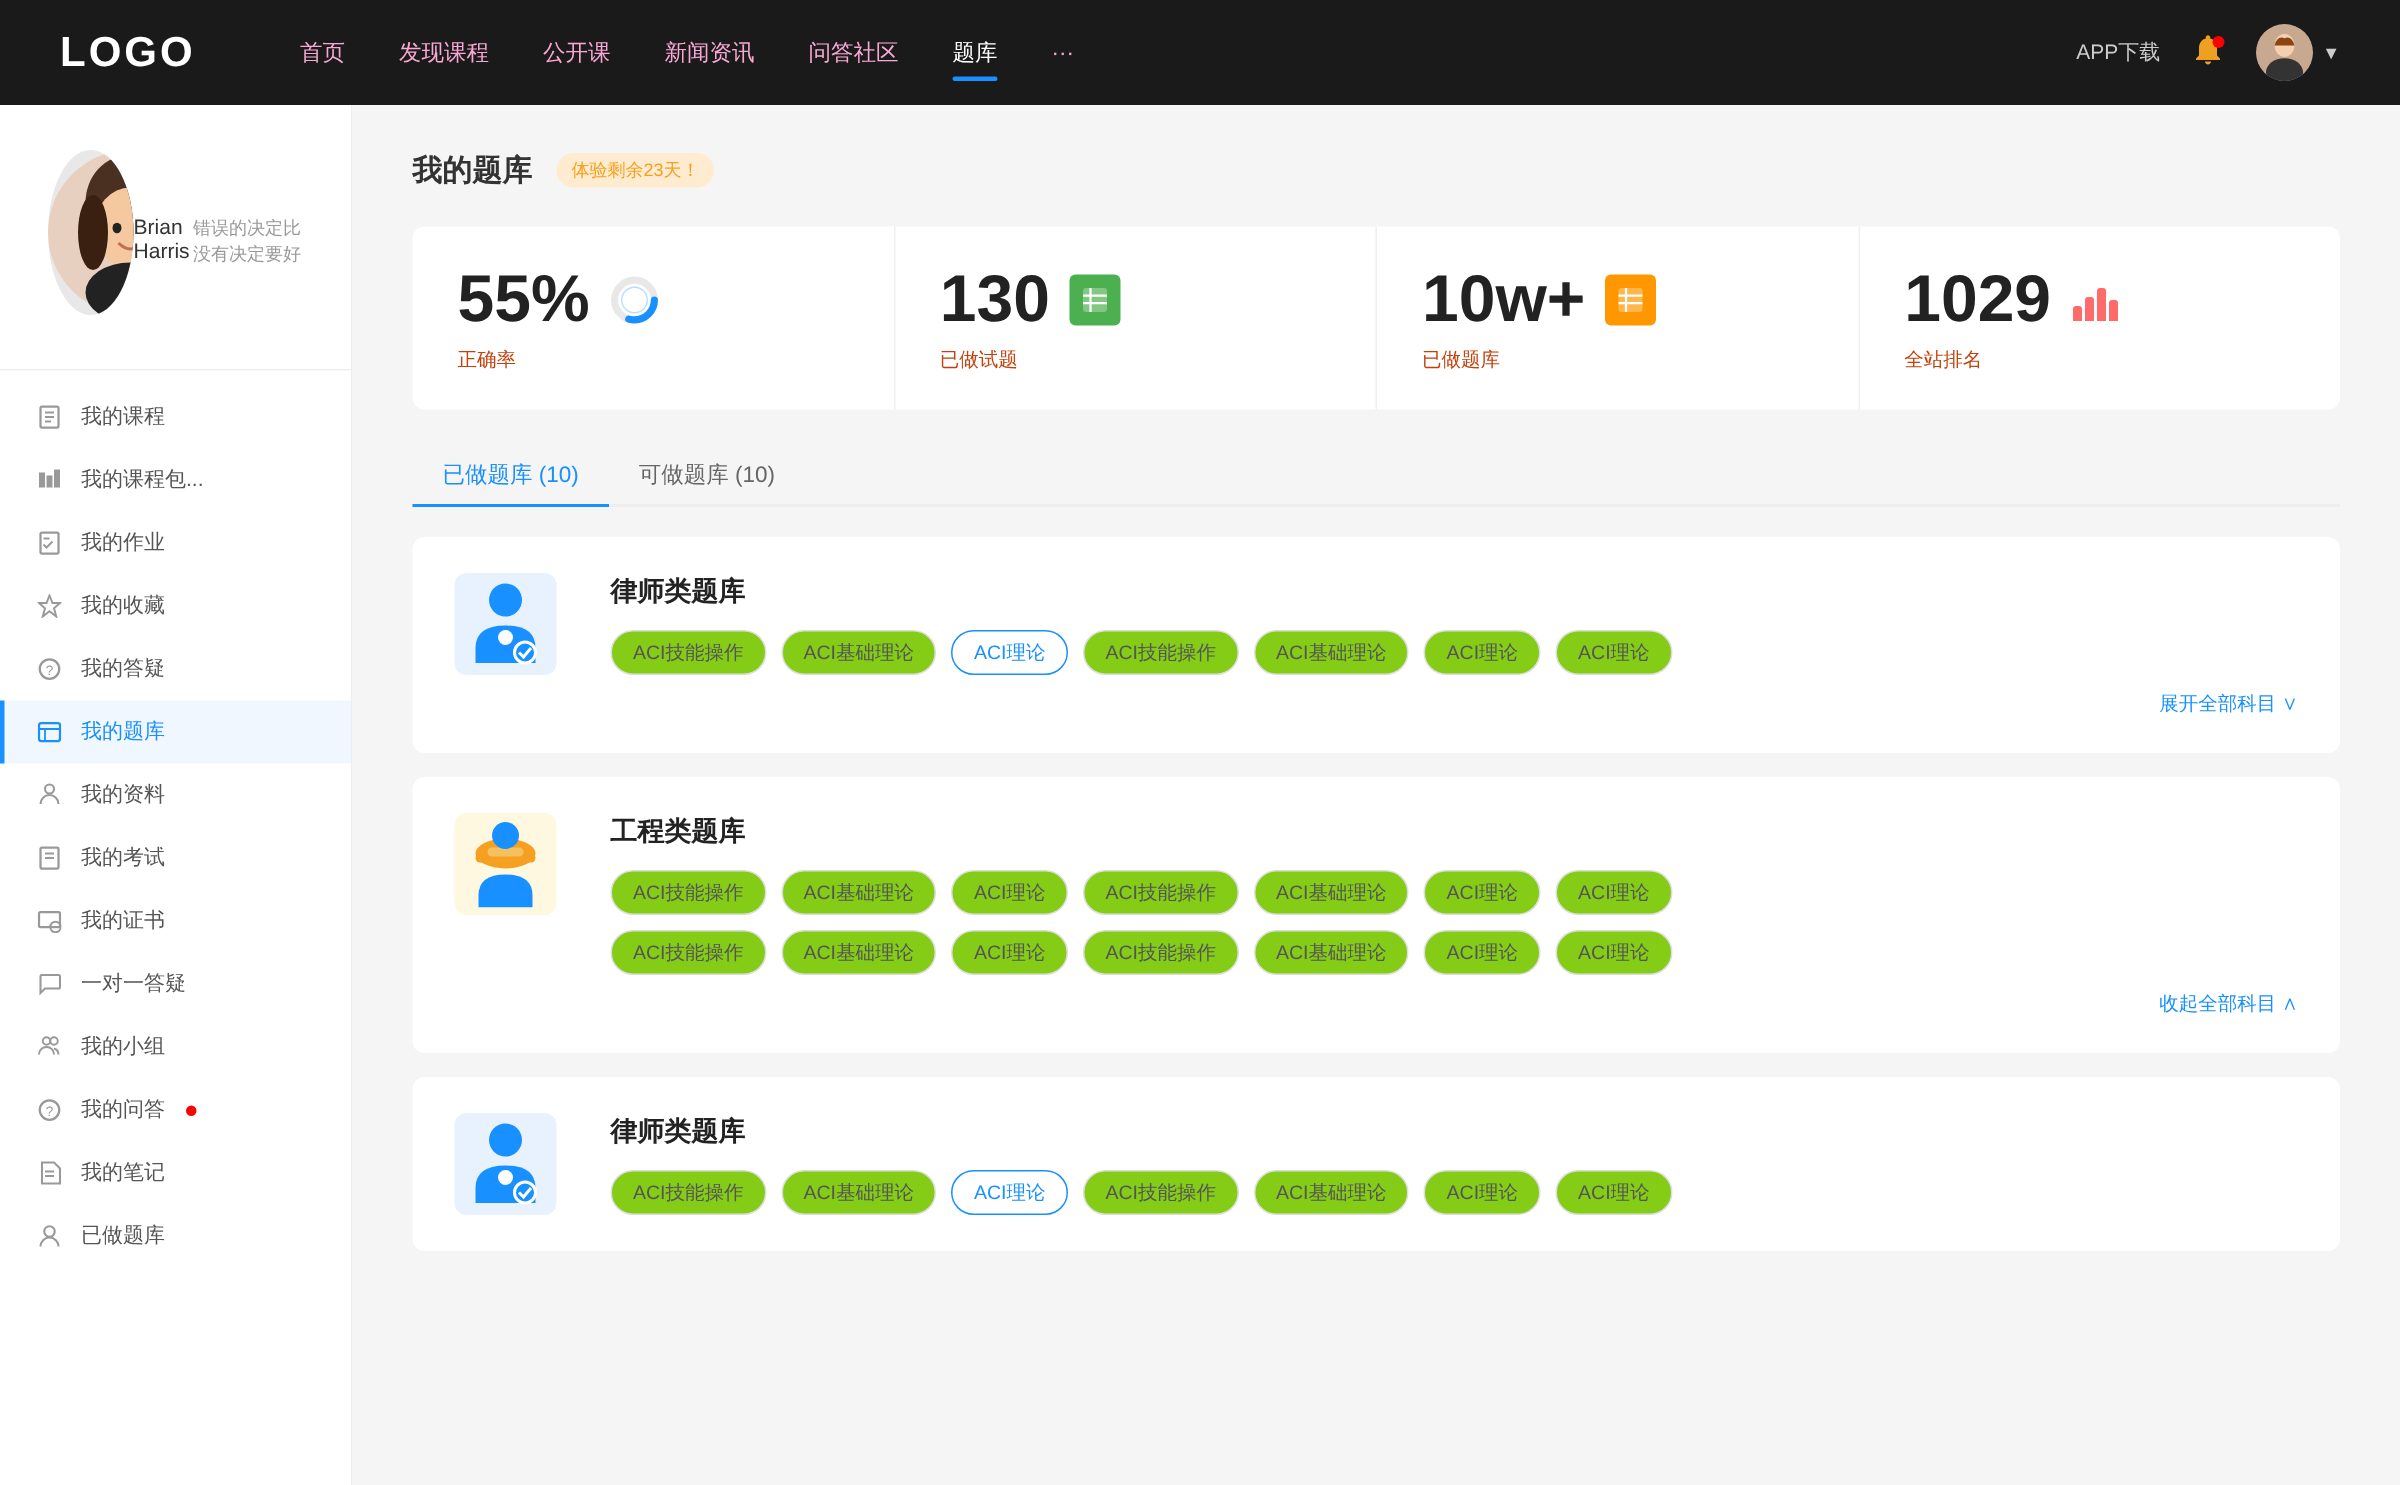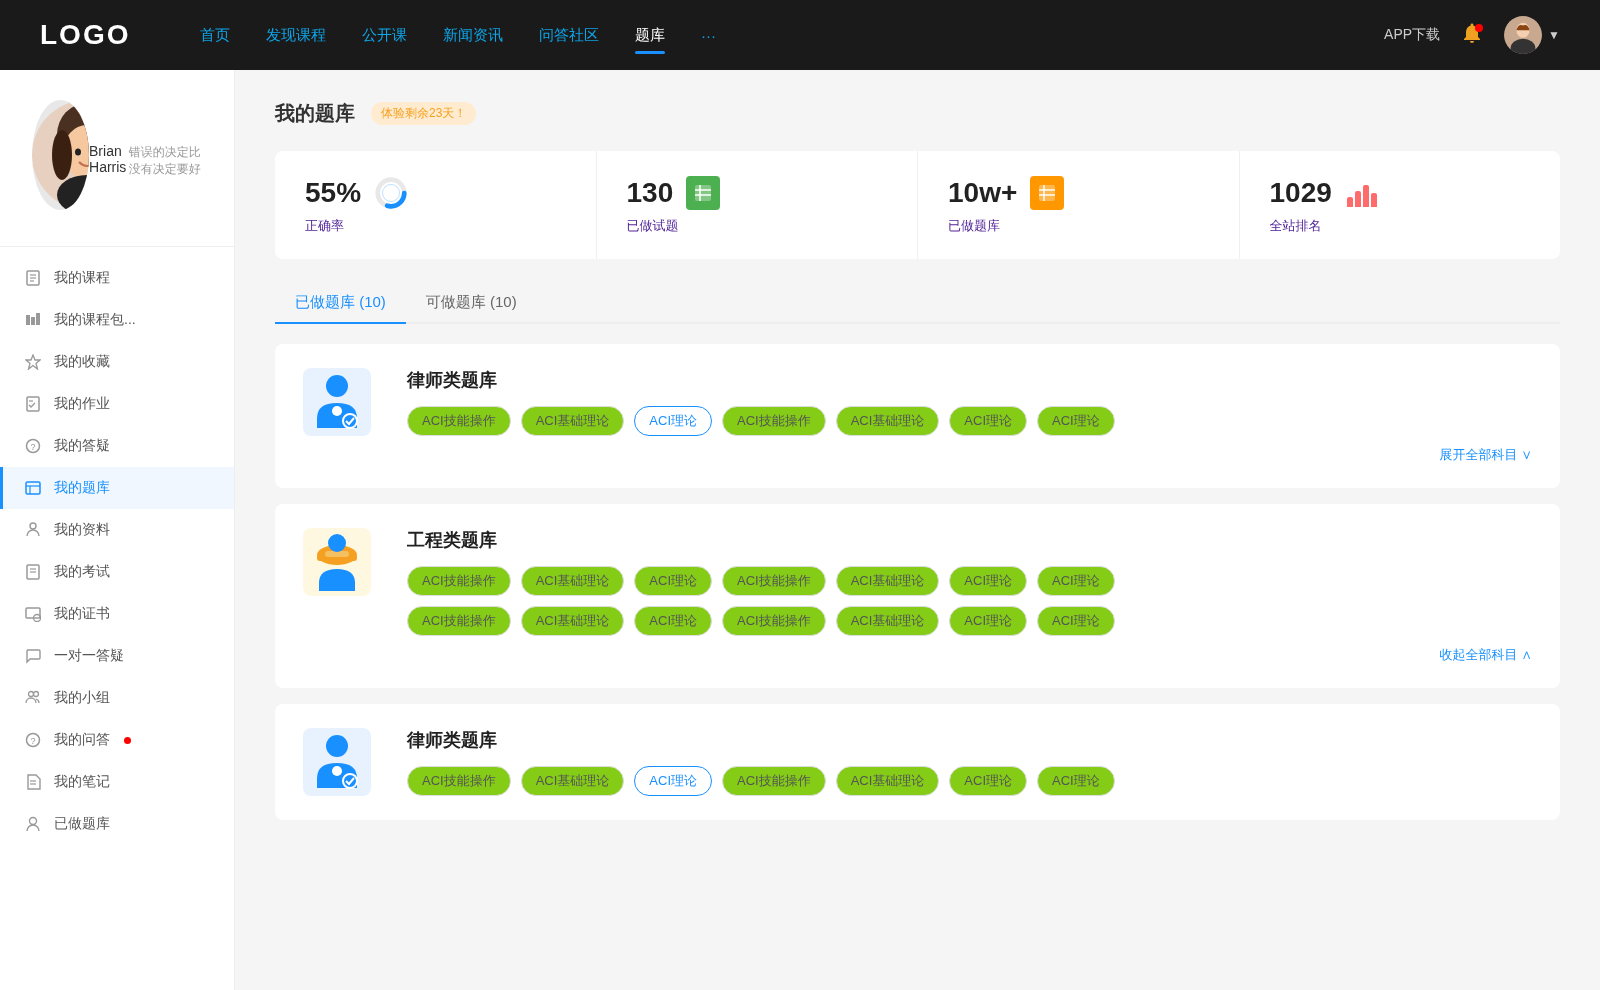--- a/index.html
+++ b/index.html
@@ -24,21 +24,21 @@
       margin-right: 60px;
       min-width: 100px;
     }
     .navbar-nav {
       display: flex;
       align-items: center;
       gap: 36px;
       flex: 1;
     }
     .nav-item {
-      color: #0ea5e9;
+      color: #f9a8d4;
       font-size: 15px;
       cursor: pointer;
       padding: 4px 0;
       position: relative;
     }
     .nav-item.active {
       color: white;
     }
     .nav-item.active::after {
       content: '';
@@ -208,34 +208,34 @@
       flex-direction: column;
     }
     .stat-card:last-child { border-right: none; }
     .stat-top {
       display: flex;
       align-items: center;
       gap: 12px;
       margin-bottom: 6px;
     }
     .stat-value {
-      font-size: 28px;
+      font-size: 44px;
       font-weight: 600;
       color: #222;
     }
     .stat-icon {
       width: 36px;
       height: 36px;
       display: flex;
       align-items: center;
       justify-content: center;
     }
     .stat-label {
       font-size: 13px;
-      color: #4c1d95;
+      color: #c2410c;
     }
     
     .sheet-icon {
       width: 34px; height: 34px;
       background: #4caf50;
       border-radius: 4px;
       display: flex;
       align-items: center;
       justify-content: center;
       color: white;
@@ -427,34 +427,34 @@
               <rect x="1" y="3" width="4" height="10" fill="#999"></rect>
               <rect x="6" y="5" width="4" height="8" fill="#999"></rect>
               <rect x="11" y="1" width="4" height="12" fill="#999"></rect>
             </svg>
         </span>
         <span>我的课程包...</span>
       </li>
       <li class="sidebar-item">
         <span class="sidebar-icon">
           <svg width="16" height="16" viewBox="0 0 16 16">
-              <polygon points="8,1 10,6 15,6 11,9.5 12.5,15 8,11.5 3.5,15 5,9.5 1,6 6,6" fill="none" stroke="#999" stroke-width="1.3"></polygon>
-            </svg>
-        </span>
-        <span>我的收藏</span>
-      </li>
-      <li class="sidebar-item">
-        <span class="sidebar-icon">
-          <svg width="16" height="16" viewBox="0 0 16 16">
               <rect x="2" y="1" width="12" height="14" rx="1" fill="none" stroke="#999" stroke-width="1.5"></rect>
               <line x1="4" y1="5" x2="8" y2="5" stroke="#999" stroke-width="1.2"></line>
               <polyline points="4,9 6,11 10,7" fill="none" stroke="#999" stroke-width="1.3"></polyline>
             </svg>
         </span>
         <span>我的作业</span>
+      </li>
+      <li class="sidebar-item">
+        <span class="sidebar-icon">
+          <svg width="16" height="16" viewBox="0 0 16 16">
+              <polygon points="8,1 10,6 15,6 11,9.5 12.5,15 8,11.5 3.5,15 5,9.5 1,6 6,6" fill="none" stroke="#999" stroke-width="1.3"></polygon>
+            </svg>
+        </span>
+        <span>我的收藏</span>
       </li>
       <li class="sidebar-item">
         <span class="sidebar-icon">
           <svg width="16" height="16" viewBox="0 0 16 16">
               <circle cx="8" cy="8" r="6.5" fill="none" stroke="#999" stroke-width="1.5"></circle>
               <text x="8" y="12" font-size="9" text-anchor="middle" fill="#999">?</text>
             </svg>
         </span>
         <span>我的答疑</span>
       </li>

